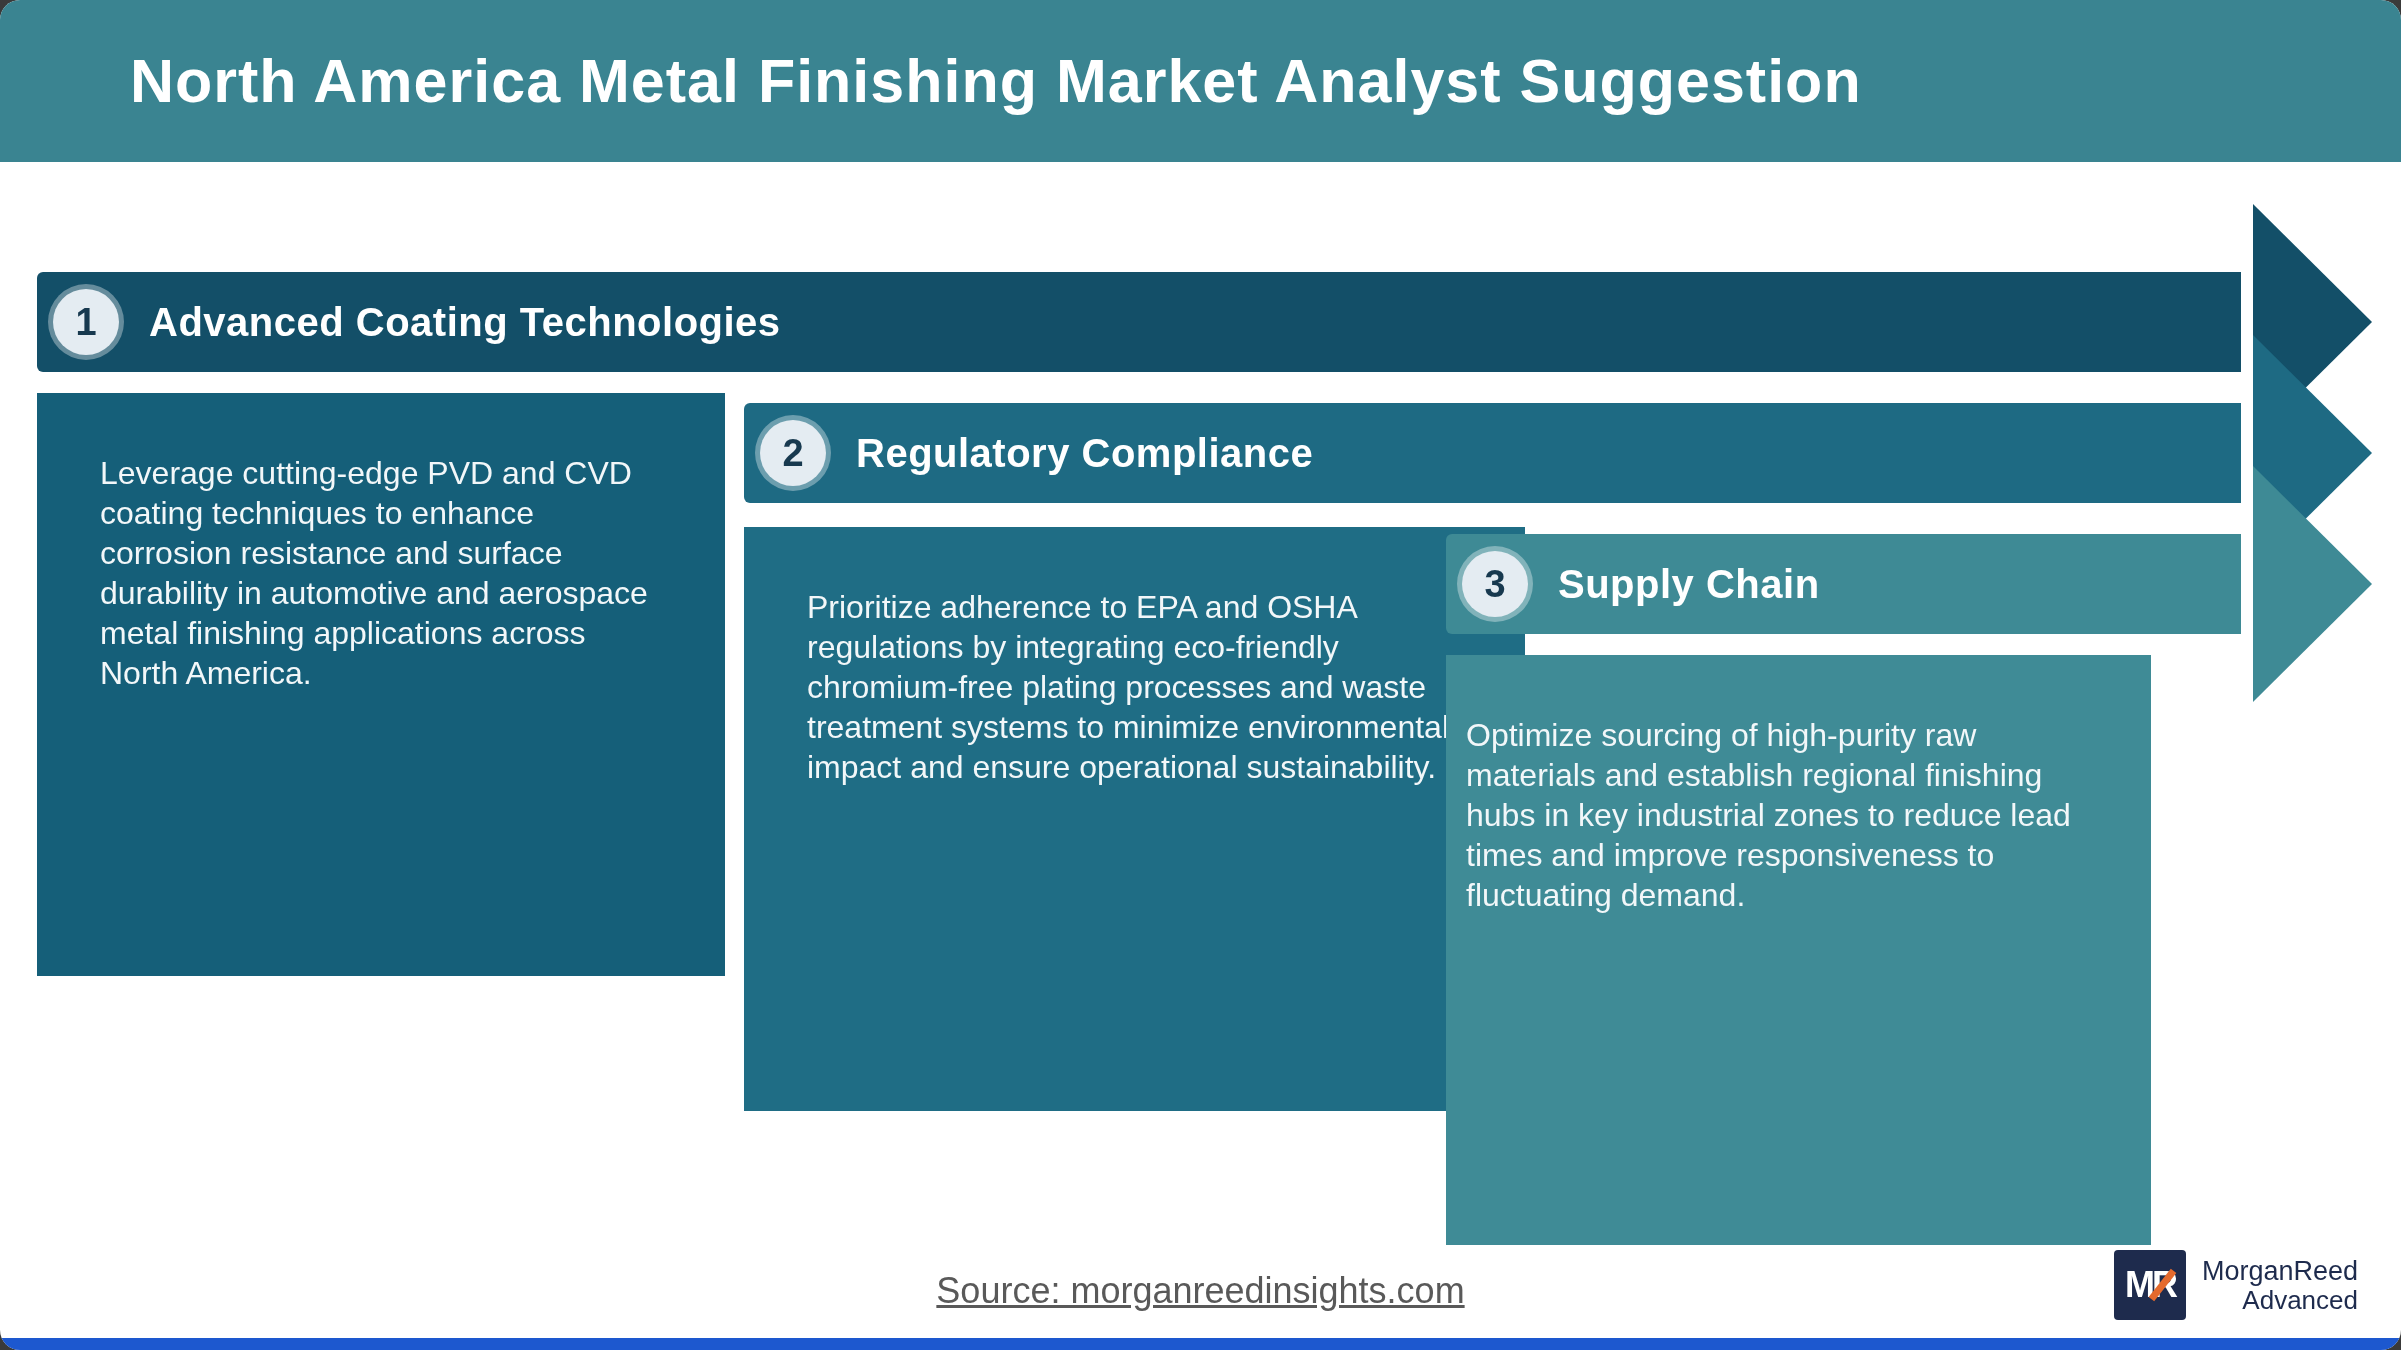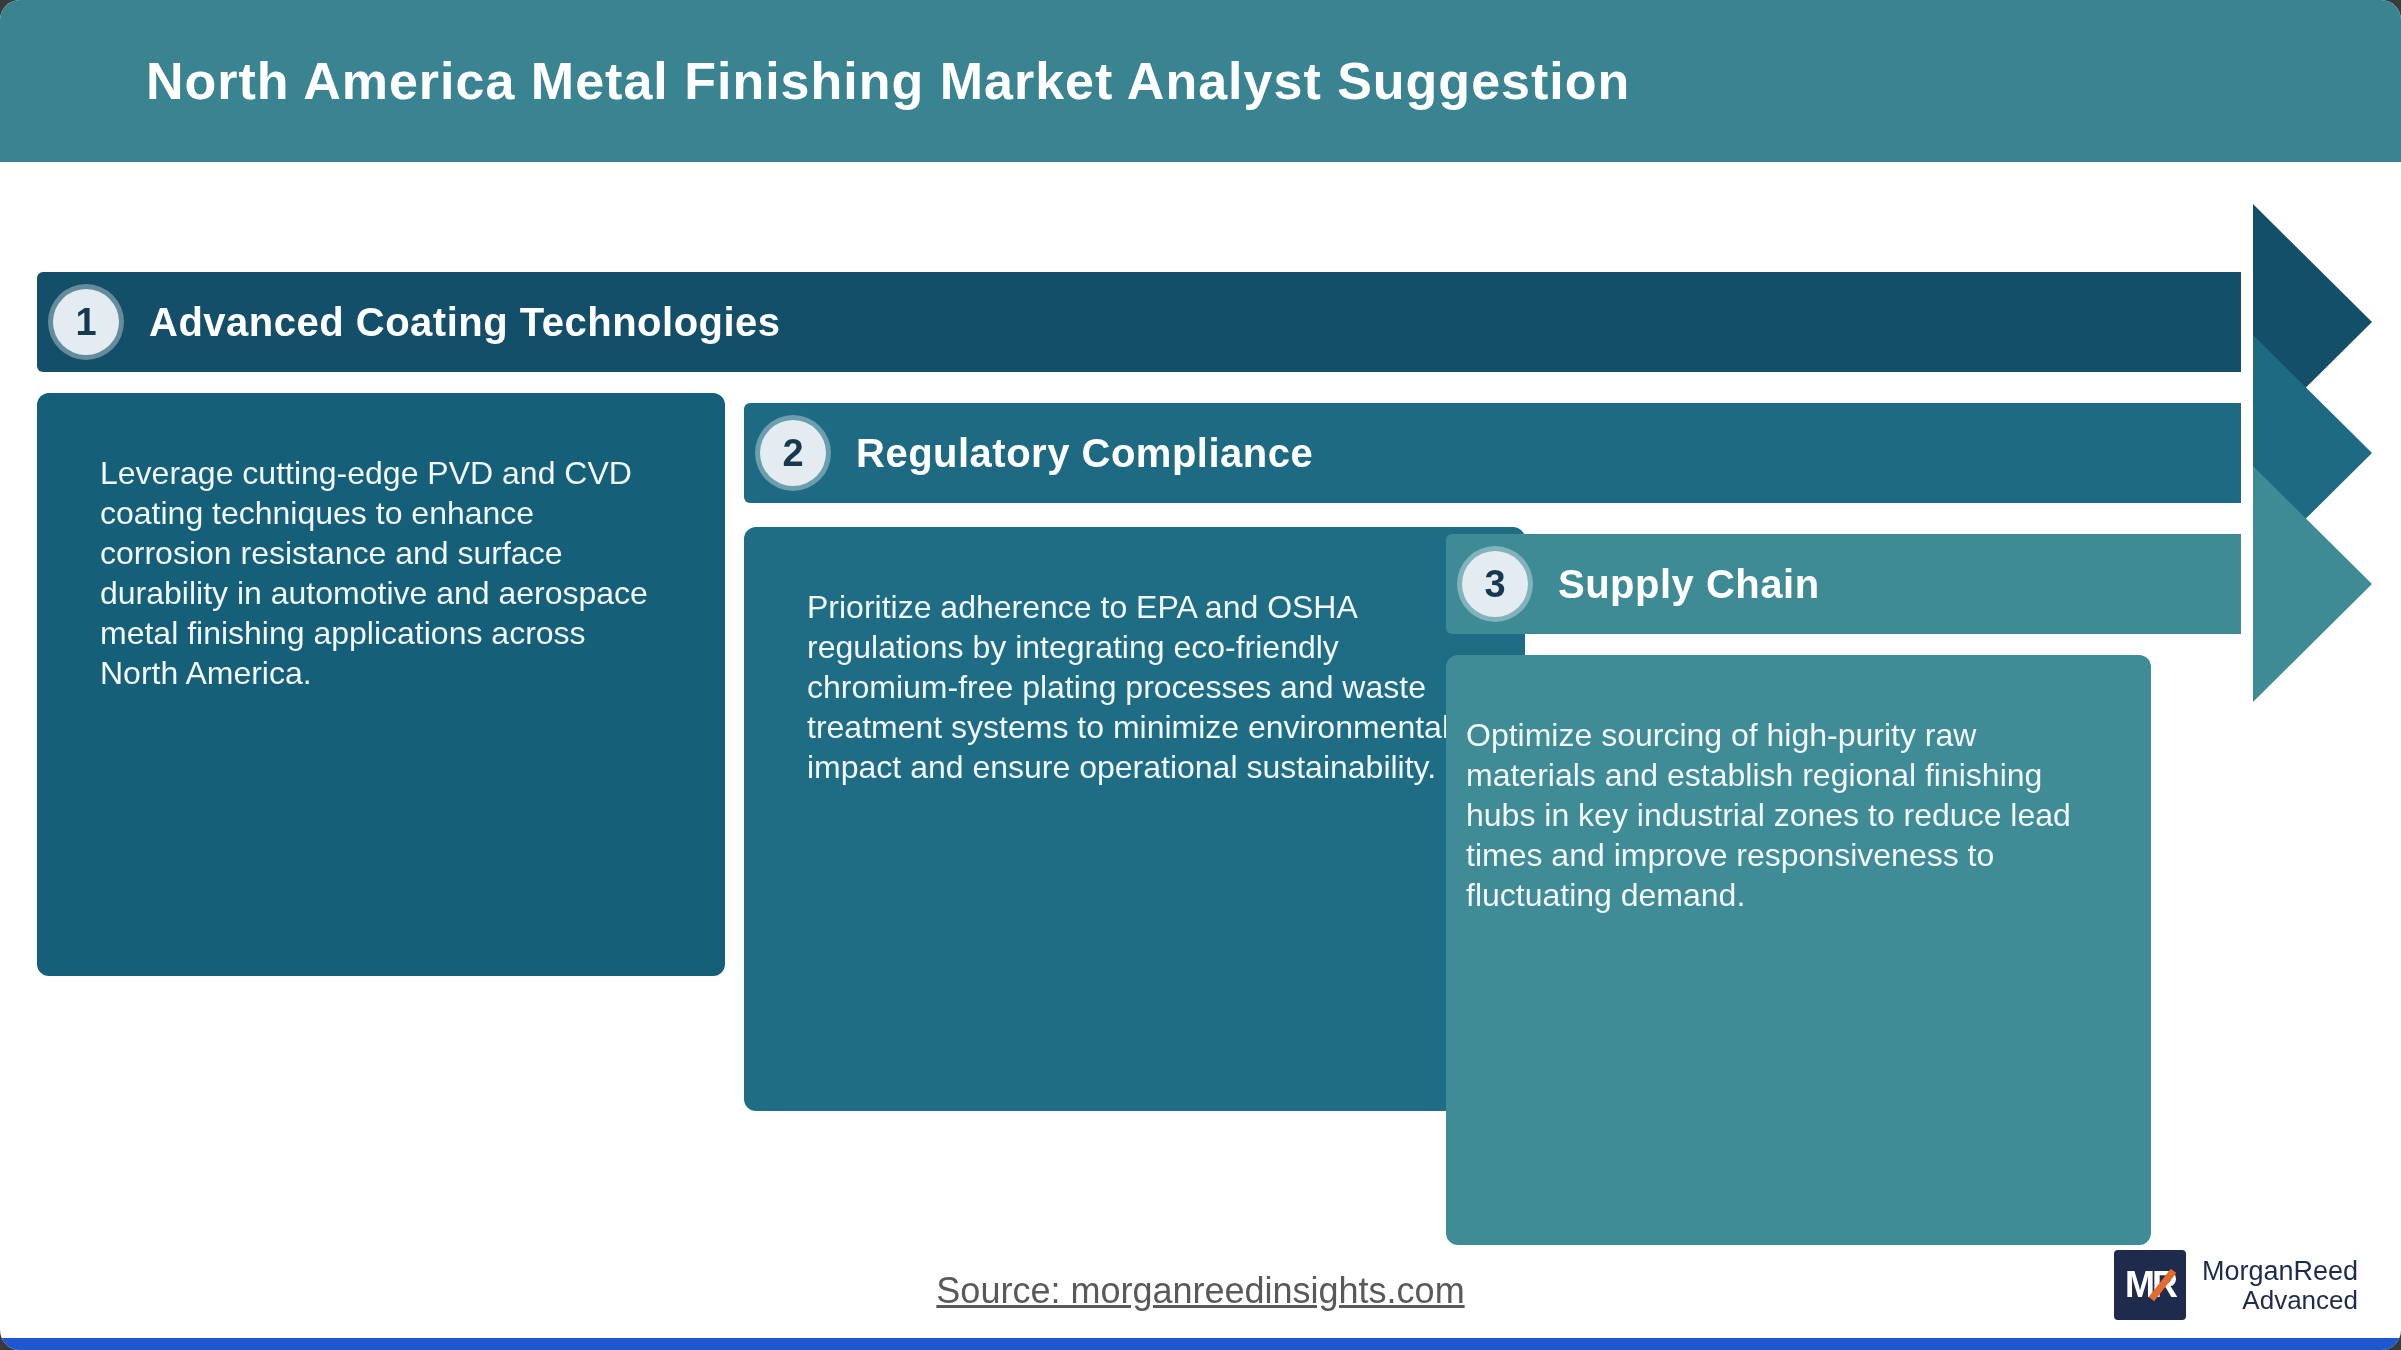--- a/index.html
+++ b/index.html
@@ -20,23 +20,23 @@
   .header {
     position: absolute;
     top: 0; left: 0; right: 0;
     height: 162px;
     display: flex;
     align-items: center;
     padding-left: 130px;
     box-sizing: border-box;
   }
   .title {
-    margin: 16px;
+    margin: 0;
     color: #ffffff;
-    font-size: 52px;
+    font-size: 61px;
     font-weight: 700;
     letter-spacing: 1px;
   }
   
   .arrow-body {
     position: absolute;
     height: 100px;
     display: flex;
     align-items: center;
     padding-left: 16px;
@@ -76,21 +76,21 @@
   .step-label {
     color: #ffffff;
     font-size: 40px;
     font-weight: 700;
     letter-spacing: 0.5px;
     white-space: nowrap;
   }
   
   .desc-box {
     position: absolute;
-    border-radius: 12px;
+    border-radius: 0;
     box-sizing: border-box;
     padding: 60px 55px 0 63px;
   }
   .b1 { left: 37px;   top: 393px; width: 688px; height: 583px; }
   .b2 { left: 744px;  top: 527px; width: 781px; height: 584px; }
   .b3 { left: 1446px; top: 655px; width: 705px; height: 590px; }
   .desc {
     margin: 0;
     color: #f2f7f9;
     font-size: 32px;

